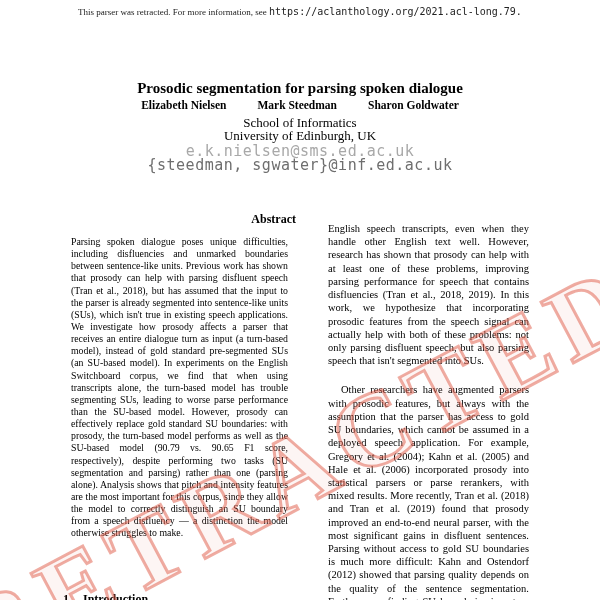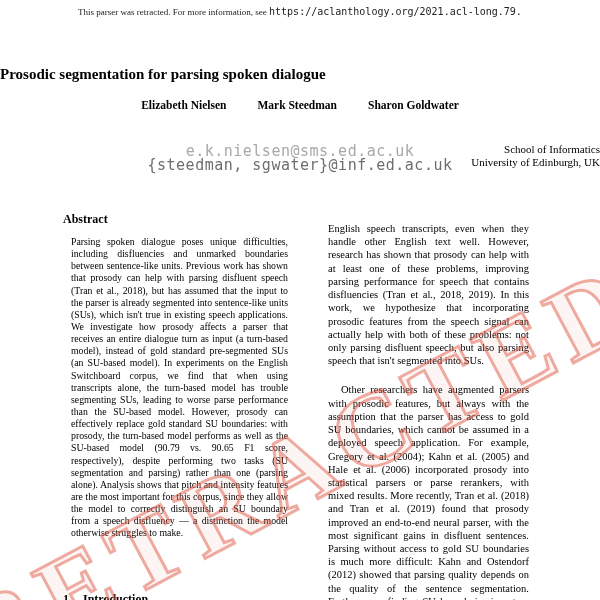--- a/index.html
+++ b/index.html
@@ -16,44 +16,44 @@
     position: absolute; top: 6px; left: 0; width: 100%;
     text-align: center; font-size: 9px; color: #222;
   }
   .notice-link {
     font-family: "DejaVu Sans Mono", monospace;
     font-size: 10px; color: #222; text-decoration: none;
   }
 
   
   .title {
-    position: absolute; top: 66px; left: 0; width: 100%;
-    font-weight: bold; font-size: 15px; color: #000;
+    position: absolute; top: 80px; left: 0; width: 100%;
+    text-align: center; font-weight: bold; font-size: 15px; color: #000;
   }
   .authors {
     position: absolute; top: 99px; left: 0; width: 100%;
     display: flex; justify-content: center; gap: 31px;
     font-weight: bold; font-size: 11.5px; color: #000;
   }
-  .affil { position: absolute; left: 0; width: 100%; text-align: right; font-size: 11px; color: #000; margin-top: 28px; }
+  .affil { position: absolute; left: 0; width: 100%; text-align: center; font-size: 13px; color: #000; }
   .affil1 { top: 115px; }
   .affil2 { top: 128px; }
   .email {
     position: absolute; left: 0; width: 100%; text-align: center;
     font-family: "DejaVu Sans Mono", monospace; font-size: 15px; letter-spacing: 0.5px;
   }
   .email1 { top: 142px; color: #a8a8a8; }
   .email2 { top: 156px; color: #6e6e6e; }
 
   
   .col-left {
     position: absolute; left: 63px; top: 212px; width: 233px;
   }
   .abstract-heading {
-    text-align: left; font-weight: bold; font-size: 12px; margin-bottom: 9px; color: #000;
+    text-align: right; font-weight: bold; font-size: 12px; margin-bottom: 9px; color: #000;
   }
   .abstract-text {
     font-size: 9.8px; line-height: 1.24; text-align: justify;
     padding: 0 8px; color: #000; font-family: Liberation Serif, serif;
   }
   .col-right {
     position: absolute; left: 312px; top: 206px; width: 233px;
     font-size: 10.5px; line-height: 1.26; text-align: justify; color: #000;
   }
   .col-right p { margin: 16px; }

